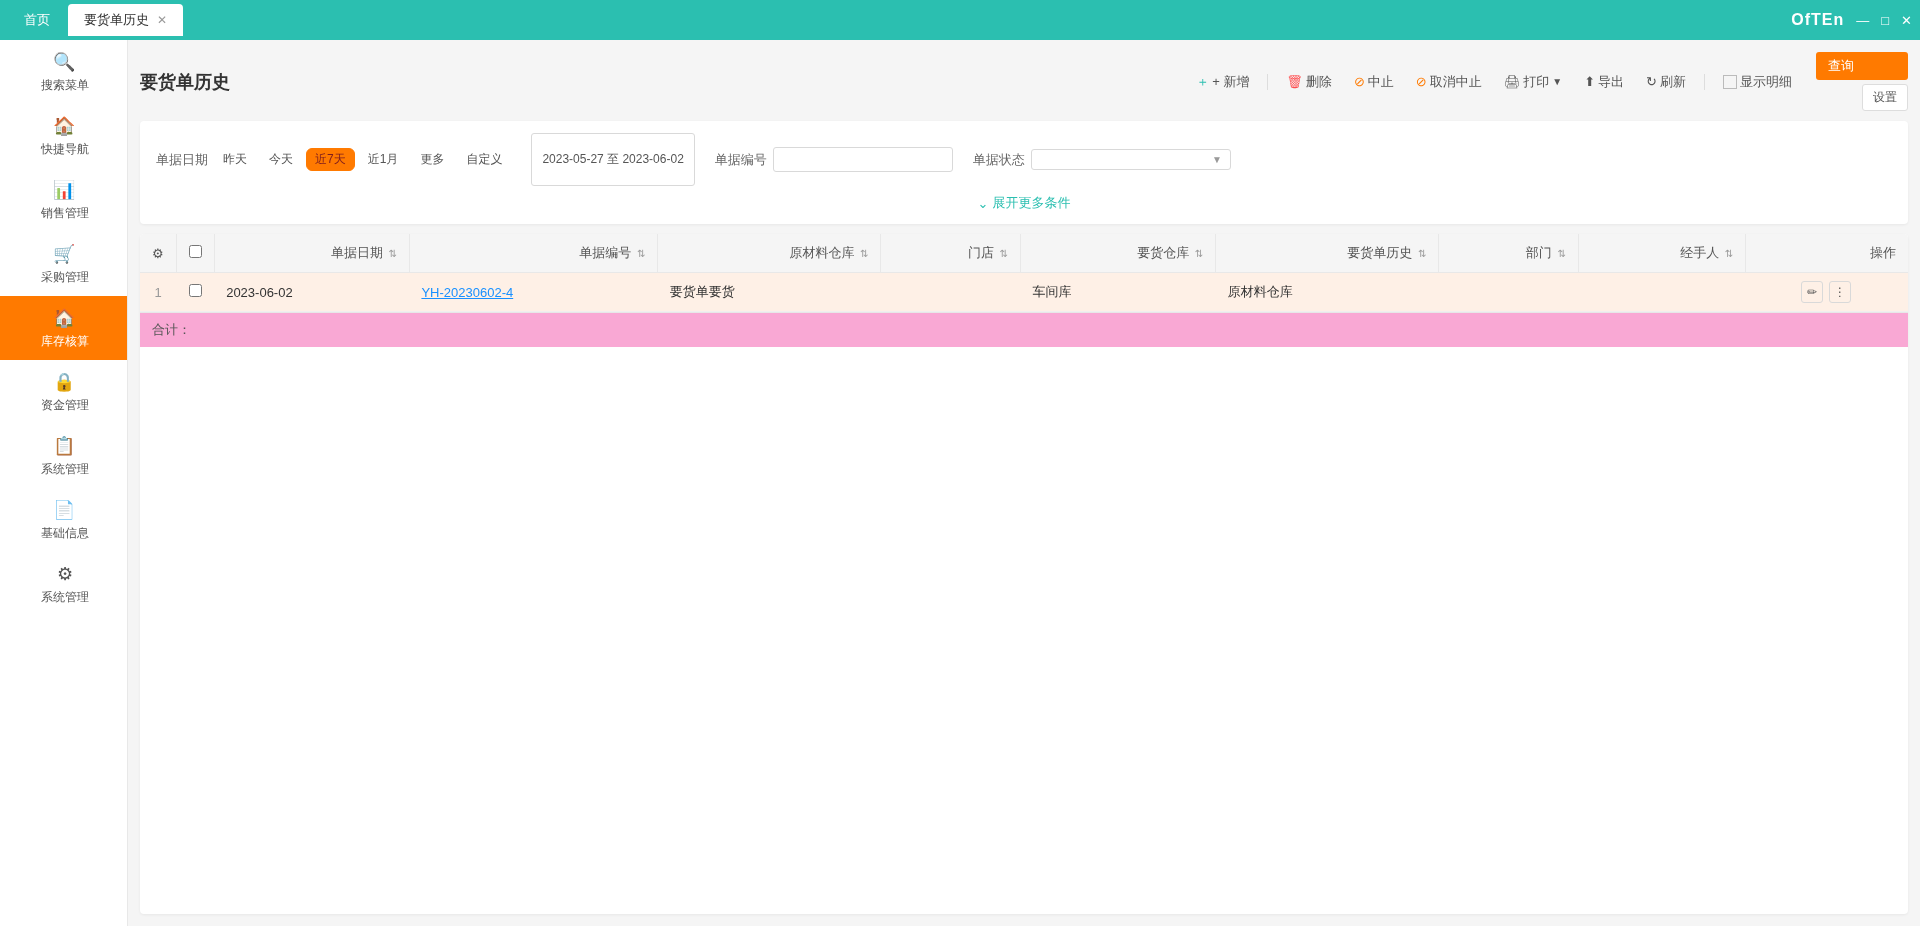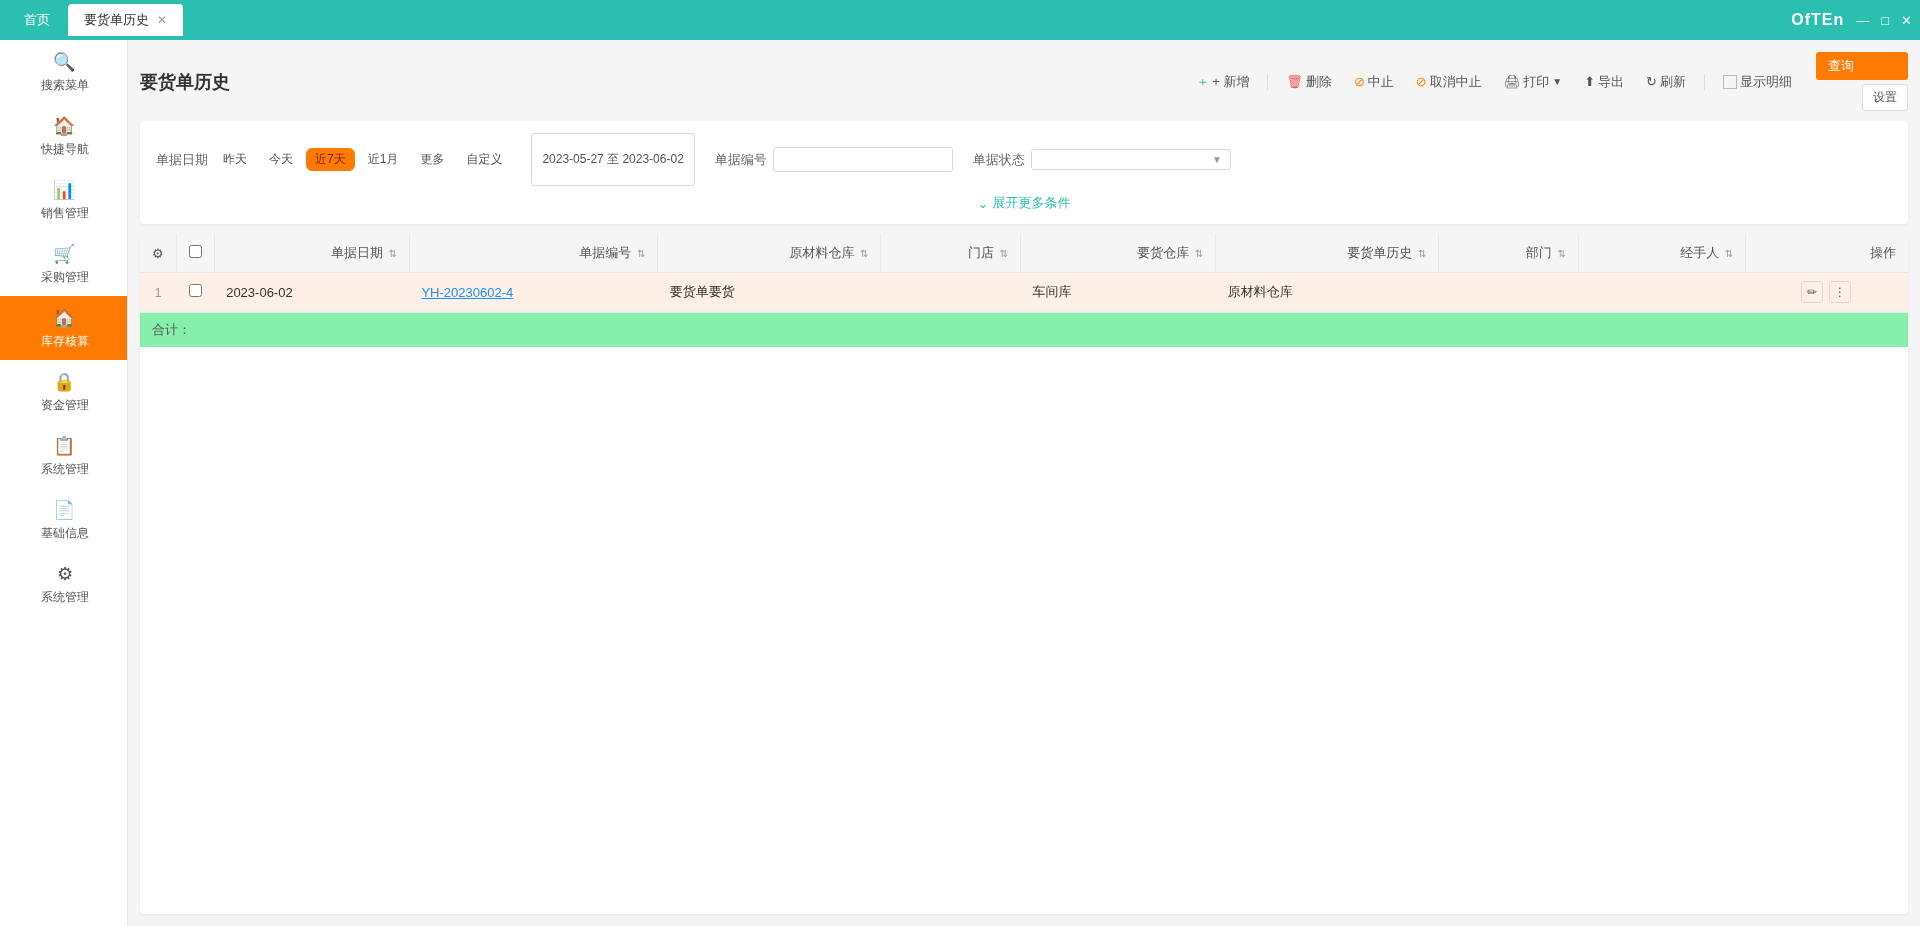--- a/index.html
+++ b/index.html
@@ -262,21 +262,21 @@
       justify-content: center;
       font-size: 12px;
       margin-right: 2px;
       color: #555;
     }
     .checkbox-col { width: 30px; text-align: center; }
     .settings-col { width: 30px; text-align: center; }
 
     
     .table-footer {
-      background: #86efac;
+      background: #f9a8d4;
       border-top: 1px solid #e8e8e8;
       padding: 8px 12px;
       font-size: 13px;
       color: #555;
       display: flex;
       align-items: center;
     }
 
     
     .pagination-bar {

